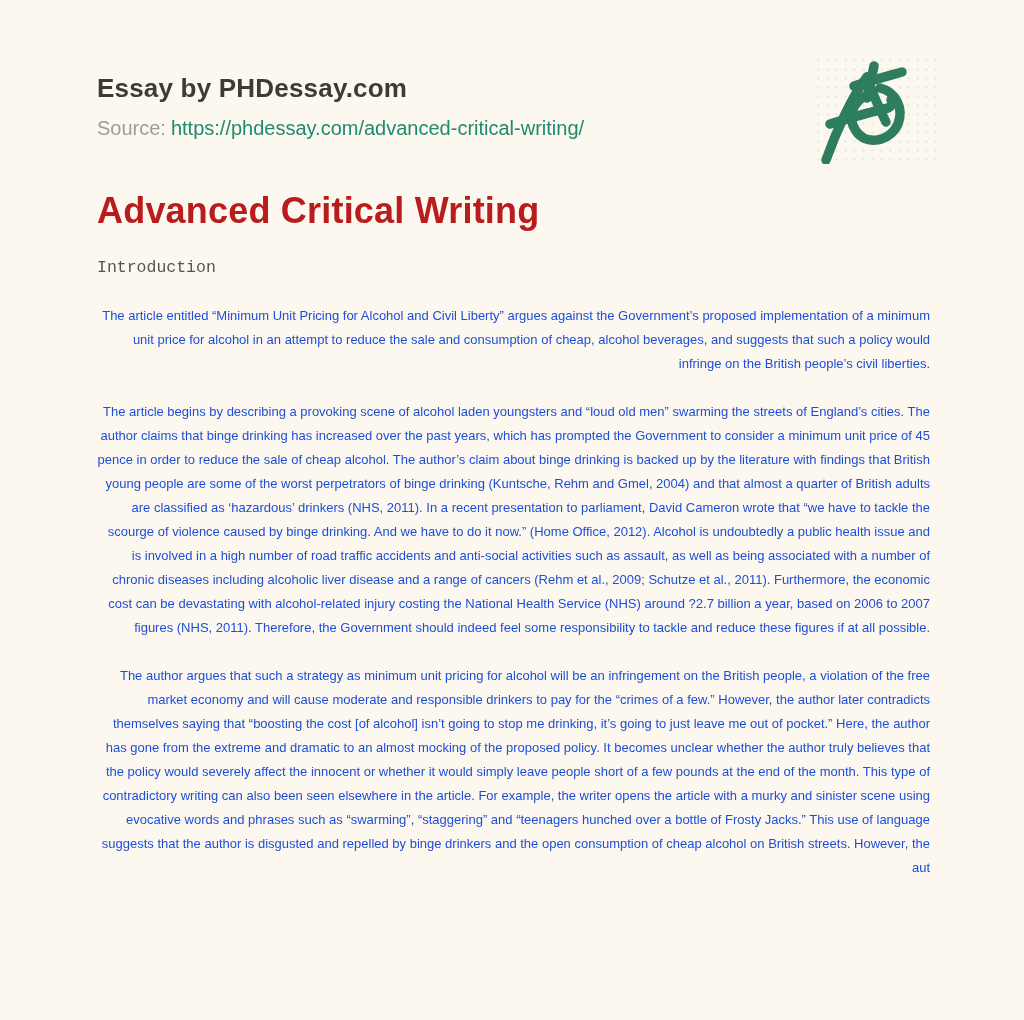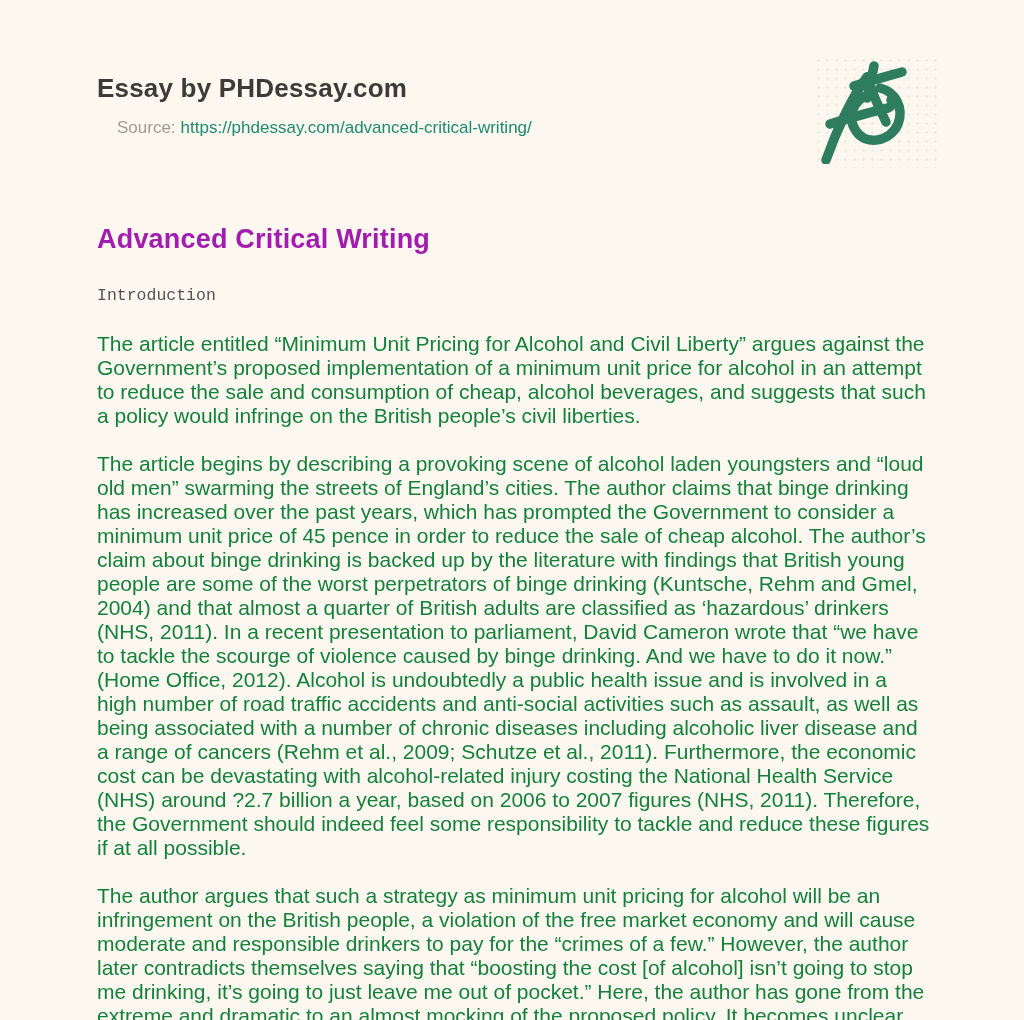--- a/index.html
+++ b/index.html
@@ -18,23 +18,22 @@
   }
   .header-left h1 {
     font-size: 26px;
     line-height: 32px;
     font-weight: 700;
     color: #3d3b38;
     letter-spacing: 0.2px;
   }
   .source-line {
     margin-top: 13px;
-    font-size: 17px;
+    font-size: 20px;
     line-height: 22px;
-    margin-left: 20px;
   }
   .source-label {
     color: #a19c92;
     margin-right: 5px;
   }
   .source-link {
     color: #1e8a6e;
     text-decoration: none;
     cursor: pointer;
   }
@@ -42,41 +41,41 @@
     position: absolute;
     top: 56px;
     right: 84px;
     width: 126px;
     height: 112px;
     background-image: radial-gradient(circle, rgba(46,125,94,0.10) 1px, transparent 1.3px);
     background-size: 9px 9px;
   }
   .logo svg { display: block; width: 118px; height: 104px; margin: 4px auto 0; }
   .article h2 {
-    margin-top: 82px;
-    font-size: 27px;
+    margin-top: 54px;
+    font-size: 36px;
     line-height: 36px;
     font-weight: 700;
-    color: #a21caf;
+    color: #b91c1c;
     letter-spacing: 0.2px;
   }
   .intro-label {
     margin-top: 27px;
     font-size: 16.5px;
     line-height: 24px;
     color: #57544e;
     font-family: Liberation Mono, monospace;
   }
   .body-para {
     margin-top: 24px;
     max-width: 836px;
-    font-size: 21px;
+    font-size: 13px;
     line-height: 24px;
-    color: #15803d;
-    text-align: left;
+    color: #1d4ed8;
+    text-align: right;
   }
 </style>
 </head>
 <body>
 
 <div class="page">
 
   <div class="header">
     <div class="header-left">
       <h1>Essay by PHDessay.com</h1>

